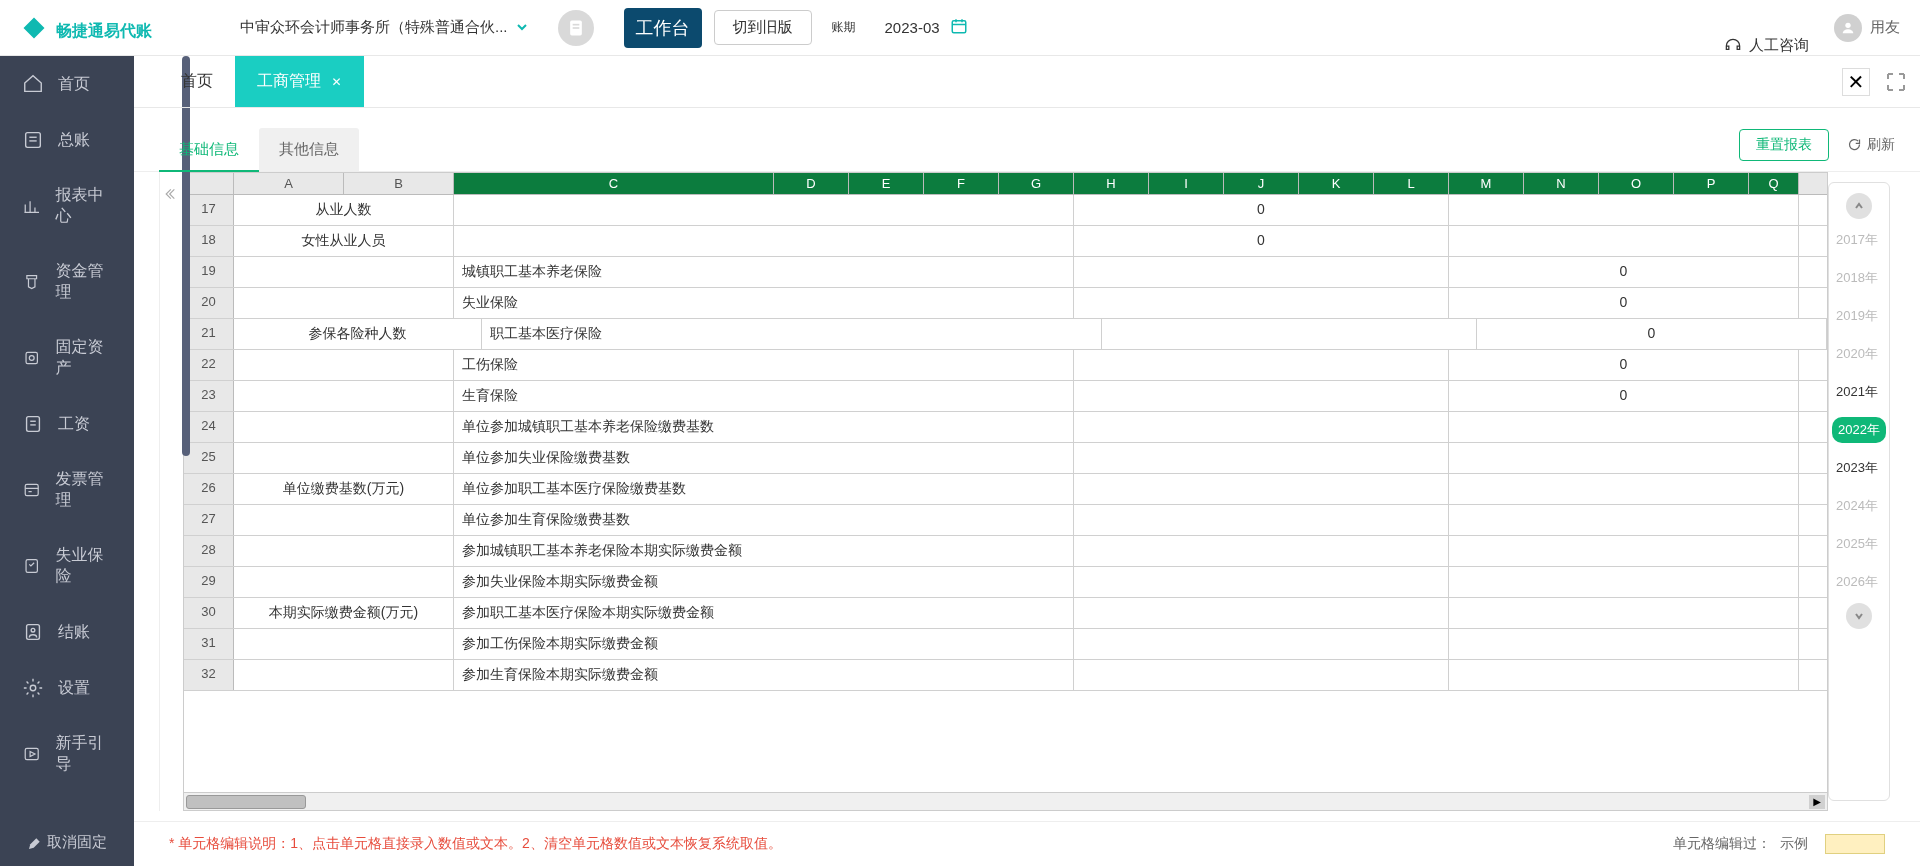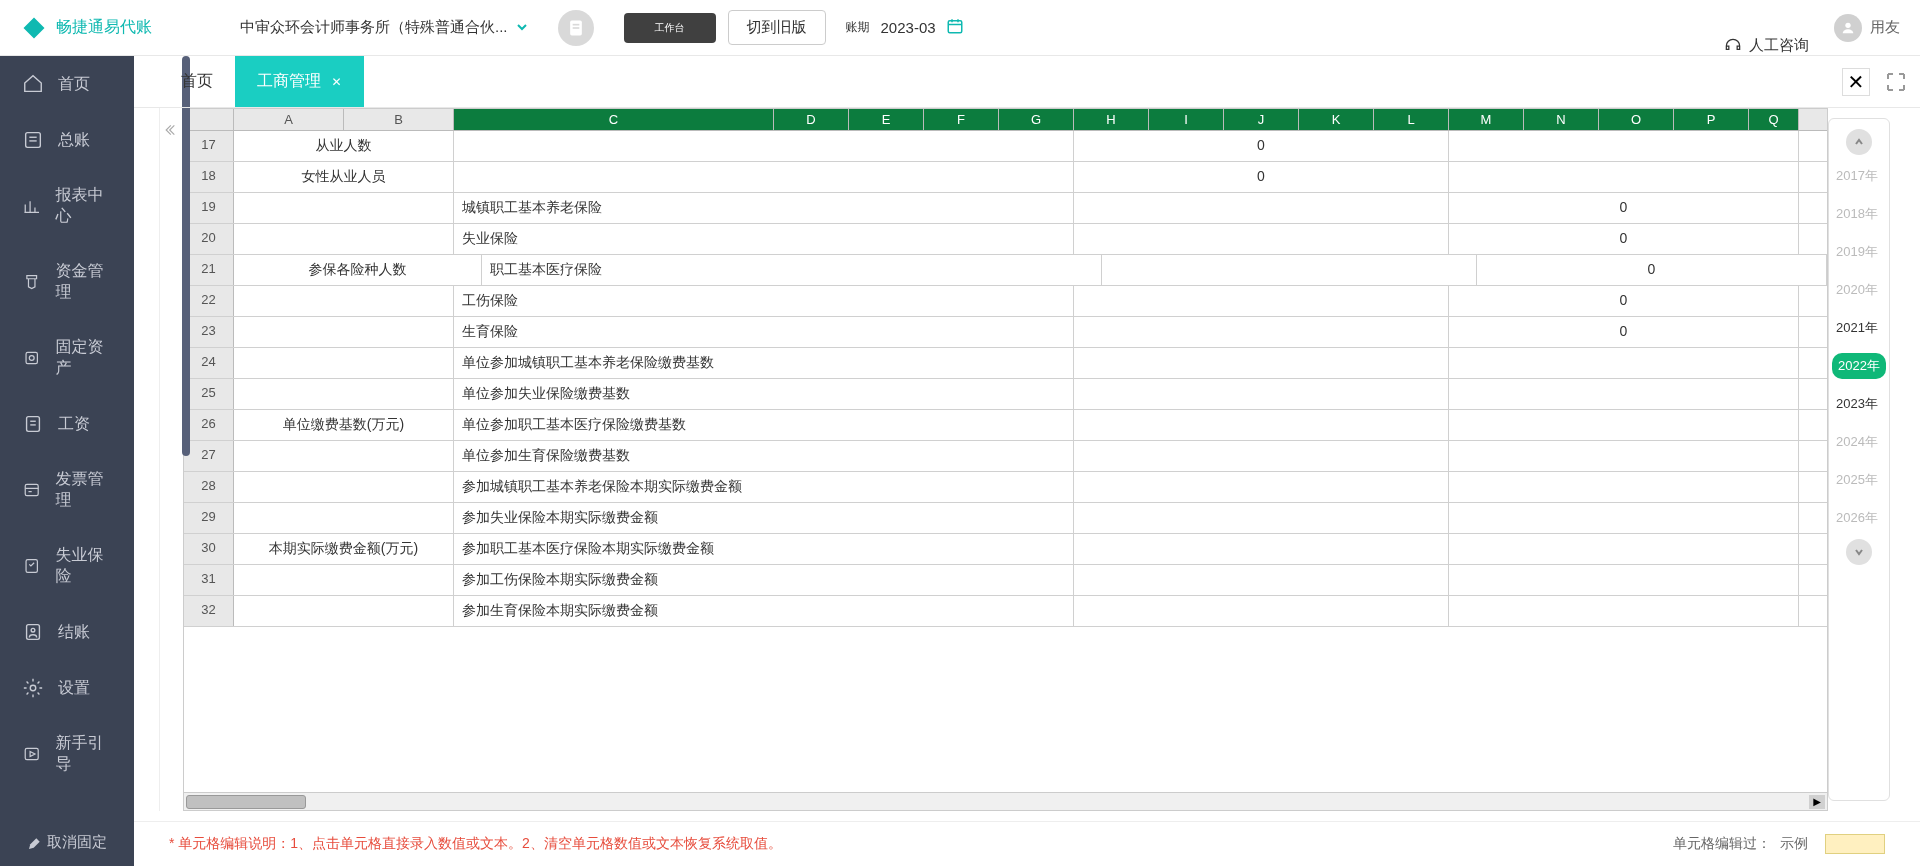--- a/index.html
+++ b/index.html
@@ -1,29 +1,29 @@
 <!DOCTYPE html>
 <html><head>
 <meta charset="utf-8">
 <style>
 * { margin: 0; padding: 0; box-sizing: border-box; font-family: "Microsoft YaHei", Arial, sans-serif; }
 body { background: #fff; overflow: hidden; }
 .app { display: flex; flex-direction: column; height: 866px; width: 1920px; }
 .header { display: flex; align-items: center; height: 56px; border-bottom: 1px solid #e8e8e8; padding: 0 20px; }
-.logo { display: flex; align-items: center; color: #0fb9b1; font-size: 16px; font-weight: 400; min-width: 200px; }
+.logo { display: flex; align-items: flex-end; color: #0fb9b1; font-size: 16px; font-weight: 700; min-width: 200px; }
 .logo-icon { width: 28px; height: 28px; margin-right: 8px; }
 .logo-icon svg { fill: #0fb9b1; }
 .company-select { display: flex; align-items: center; font-size: 15px; color: #333; margin-left: 20px; cursor: pointer; }
 .company-select .chevron { color: #0fb9b1; margin-left: 8px; }
 .circle-icon { width: 36px; height: 36px; border-radius: 50%; display: flex; align-items: center; justify-content: center; background: #d9d9d9; margin-left: 30px; }
 .circle-icon svg { fill: #fff; width: 20px; height: 20px; }
-.btn-primary { background: #404040; color: #fff; border: none; padding: 8px 31px; border-radius: 4px; font-size: 10px; margin-left: 30px; cursor: pointer; }
+.btn-primary { background: #0c4a6e; color: #fff; border: none; padding: 8px 12px; border-radius: 4px; font-size: 18px; margin-left: 30px; cursor: pointer; }
 .btn-outline { background: #fff; color: #333; border: 1px solid #ccc; padding: 7px 18px; border-radius: 4px; font-size: 15px; margin-left: 12px; cursor: pointer; }
 .period-label { margin-left: 20px; font-size: 12px; color: #333; }
-.period-value { margin-left: 11px; font-size: 15px; color: #333; }
+.period-value { margin-left: 29px; font-size: 15px; color: #333; }
 .calendar-icon { margin-left: 10px; color: #0fb9b1; cursor: pointer; }
 .header-right { margin-left: auto; display: flex; align-items: center; gap: 25px; }
 .consult { display: flex; align-items: center; color: #333; font-size: 15px; cursor: pointer; margin-top: 36px; }
 .consult svg { width: 20px; height: 20px; margin-right: 6px; }
 .user { display: flex; align-items: center; color: #666; font-size: 15px; }
 .avatar { width: 28px; height: 28px; border-radius: 50%; background: #d0d0d0; margin-right: 8px; display: flex; align-items: center; justify-content: center; }
 .avatar svg { fill: #fff; width: 16px; }
 
 .body { flex: 1; display: flex; overflow: hidden; }
 .sidebar { width: 190px; background: #3b4354; color: #c8cbd4; display: flex; flex-direction: column; }
@@ -238,20 +238,33 @@
           <span class="close">✕</span>
         </div>
         <div class="tab-close-right">✕</div>
         <div class="tab-expand">
           <svg viewBox="0 0 24 24" fill="none" stroke="#999" stroke-width="2">
               <path d="M4 4 h5 M4 4 v5 M20 4 h-5 M20 4 v5 M4 20 h5 M4 20 v-5 M20 20 h-5 M20 20 v-5"></path>
             </svg>
         </div>
       </div>
 
+      <div class="sub-tabs">
+        <div class="sub-tab active">基础信息</div>
+        <div class="sub-tab secondary">其他信息</div>
+        <div class="sub-actions">
+          <button class="btn-green-outline">重置报表</button>
+          <div class="refresh">
+            <svg viewBox="0 0 24 24" fill="none" stroke="#666" stroke-width="2">
+                <path d="M20 12 a8 8 0 1 1 -2.3 -5.6 M20 4 v6 h-6"></path>
+              </svg>
+            <span>刷新</span>
+          </div>
+        </div>
+      </div>
 
       <div class="sheet-wrap">
         <div class="side-collapse">
           <svg width="14" height="14" viewBox="0 0 12 12">
               <path d="M8 2 L4 6 L8 10 M5 2 L1 6 L5 10" stroke="#aaa" fill="none"></path>
             </svg>
         </div>
         <div class="sheet">
           <div class="col-headers" id="col-headers">
             <div class="corner"></div>

